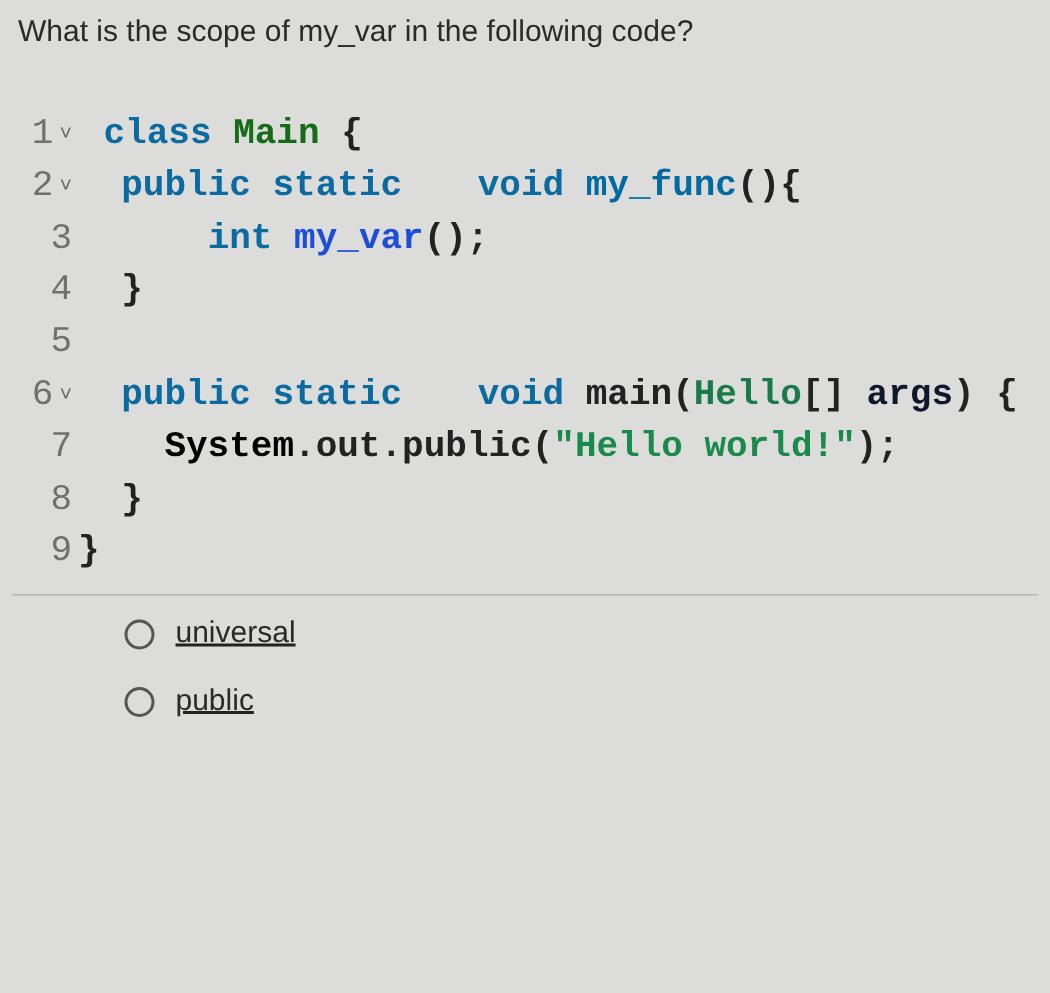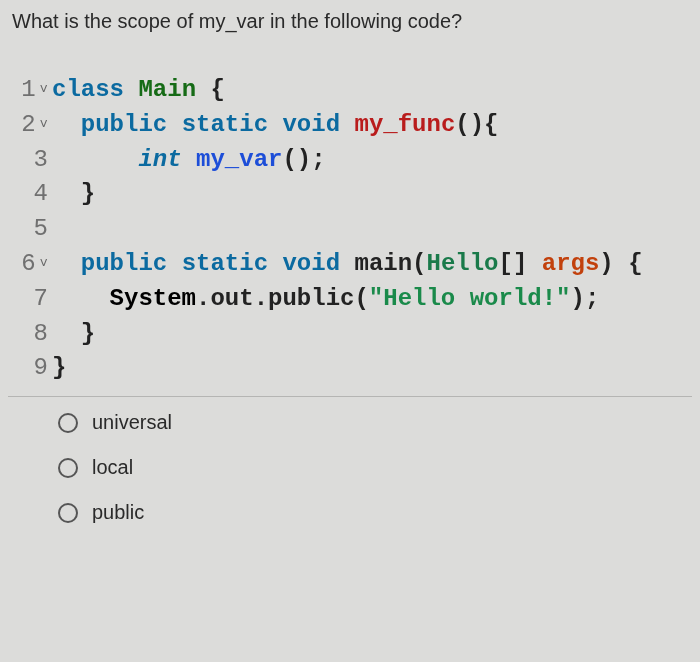--- a/index.html
+++ b/index.html
@@ -38,43 +38,44 @@
   }
   .linenum { }
   .fold-caret {
     font-size: 14px;
     color: #666;
     margin-left: 4px;
     position: relative;
     top: -2px;
   }
   .code-content { white-space: pre; }
-  .kw-class { color: #0b6aa0; font-weight: bold; }
+  .kw-class { color: #0b6aa0; font-weight: bold; margin-left: 17px; }
   .kw-mod   { color: #0b6aa0; font-weight: bold; }
-  .kw-type  { color: #0b6aa0; font-weight: bold; }
+  .kw-type  { color: #0b6aa0; font-weight: bold; margin-left: 36px; }
   .cls-name { color: #166b16; font-weight: bold; }
-  .fn-name  { color: #b91c1c; font-weight: bold; }
-  .int-kw   { color: #0b6aa0; font-weight: bold; font-style: italic; }
+  .fn-name  { color: #0369a1; font-weight: bold; }
+  .int-kw   { color: #0b6aa0; font-weight: bold; }
   .var-name { color: #1d4ed8; font-weight: bold; }
   .main-fn  { color: #222; font-weight: bold; }
   .type-name{ color: #1a7a4a; font-weight: bold; }
-  .arg-name { color: #c2410c; font-weight: bold; }
+  .arg-name { color: #0f172a; font-weight: bold; }
   .string   { color: #1a8a4a; font-weight: bold; }
   .sys      { color: #000000; font-weight: bold; }
   .punct    { color: #222; font-weight: bold; }
   .brace    { color: #222; font-weight: bold; }
 
   .hr-sep {
     border: none;
     border-top: 1px solid #b5b5b3;
     margin: 10px 8px 14px 8px;
   }
 
   .answers {
-    padding-left: 58px;
+    padding-left: 83px;
+    text-decoration: underline;
   }
   .answer {
     display: flex;
     align-items: center;
     margin: 10px 0 22px 0;
     font-size: 20px;
     color: #2a2a2a;
   }
   .radio {
     width: 20px;
@@ -163,19 +164,15 @@
 
 <hr class="hr-sep">
 
 <div class="answers">
   <div class="answer">
     <span class="radio"></span>
     <span>universal</span>
   </div>
   <div class="answer">
     <span class="radio"></span>
-    <span>local</span>
-  </div>
-  <div class="answer">
-    <span class="radio"></span>
     <span>public</span>
   </div>
 </div>
 
 </body></html>

